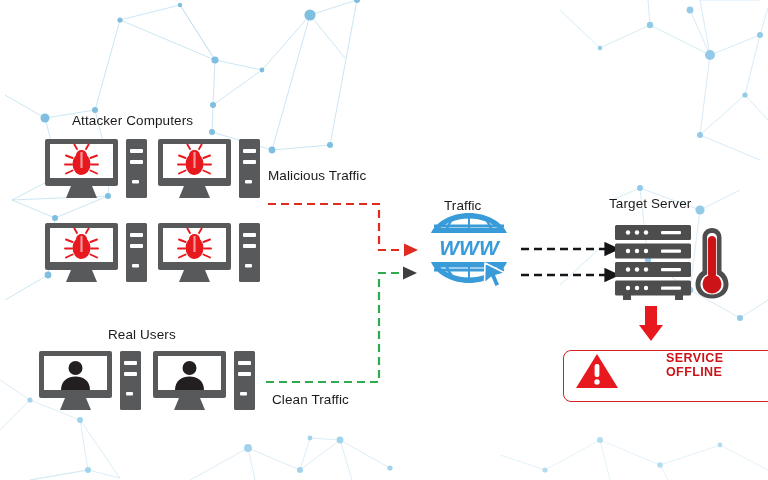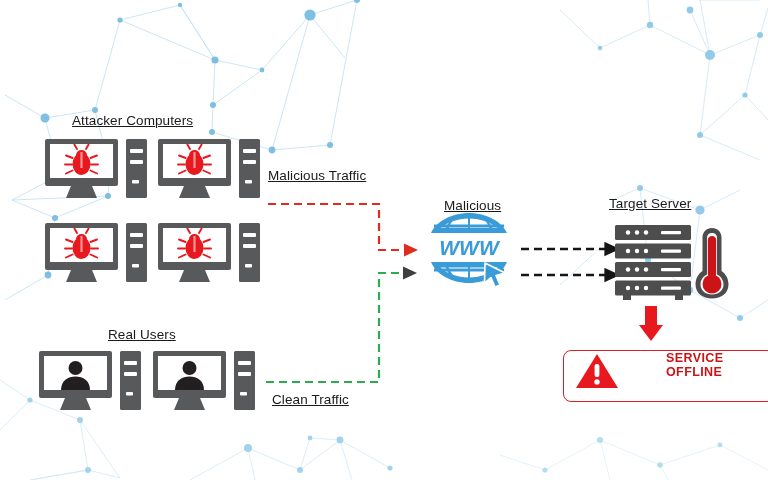--- a/index.html
+++ b/index.html
@@ -25,21 +25,20 @@
     left: 0; top: 0;
     width: 768px; height: 480px;
     pointer-events: none;
   }
   .label {
     position: absolute;
     color: #1a1a1a;
     font-size: 13.5px;
     white-space: nowrap;
     letter-spacing: 0.1px;
-    text-decoration: underline;
   }
   #page-title {
     position: absolute;
     left: 0; right: 0;
     top: 36px;
     text-align: center;
     font-size: 27px;
     color: #2b2b2b;
     letter-spacing: 0.2px;
   }
@@ -356,21 +355,21 @@
     <g>
       <rect x="645" y="306" width="12" height="21" fill="#e8191e"></rect>
       <path d="M639,325 L663,325 L651,341 Z" fill="#e8191e"></path>
     </g>
   </svg>
 
   <div class="label" style="left:268px; top:168px;">Malicious Traffic</div>
 
   <div class="label" style="left:272px; top:392px;">Clean Traffic</div>
 
-  <div class="label" style="left:444px; top:198px;">Malicious</div>
+  <div class="label" style="left:444px; top:198px;">Traffic</div>
 
   <div class="pc-group" style="left:425px; top:209px;font-style:italic;">
     <svg width="88" height="82" viewBox="0 0 88 82">
       <g fill="#3a9bd9">
 
         <path d="M44,4 C26,4 11,13 6,24 L82,24 C77,13 62,4 44,4 Z
                  M44,9.5 C56,9.5 67,14 72.5,19 L15.5,19 C21,14 32,9.5 44,9.5 Z"></path>
 
         <path d="M43,5 L43,24 L45,24 L45,5 Z"></path>
         <path d="M29,7 C24,12 20.5,18 19,24 L22,24 C23.5,18 26.5,12 31,7.5 Z"></path>

